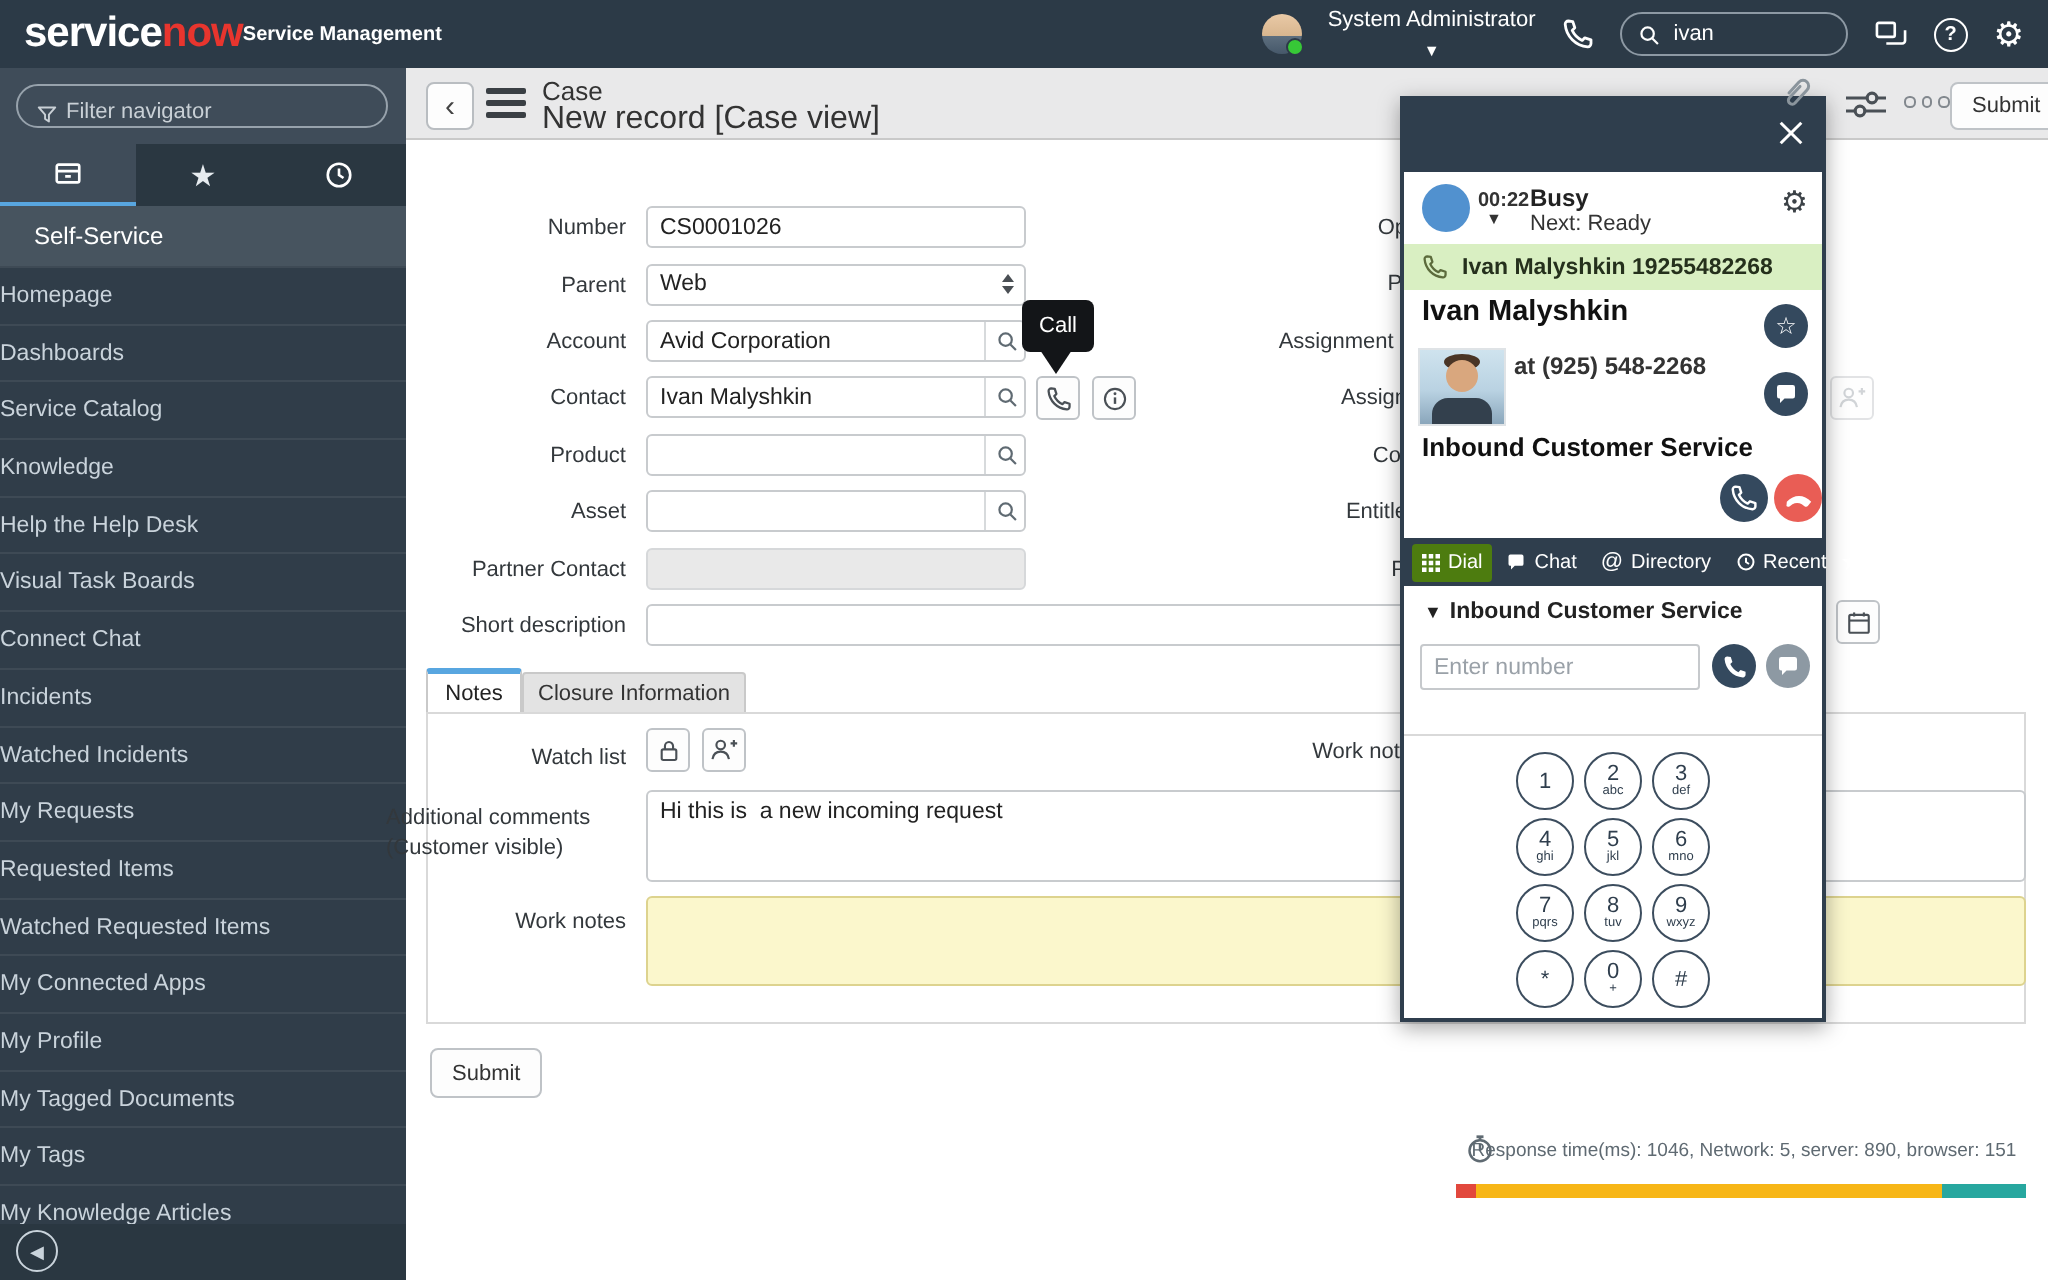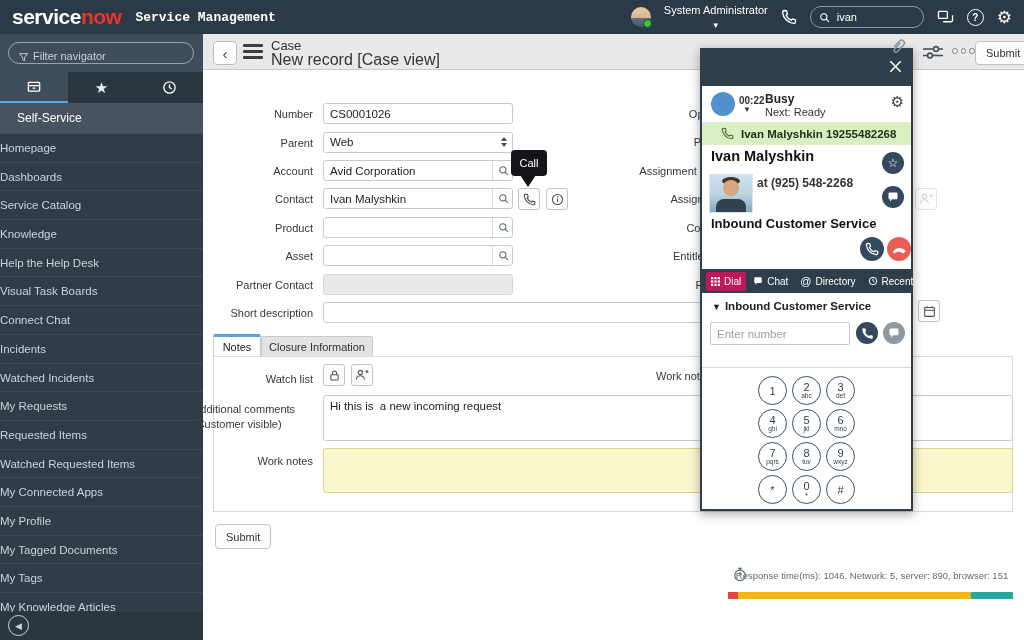--- a/index.html
+++ b/index.html
@@ -4,21 +4,21 @@
 <style>
   html,body{margin:0;padding:0;width:1024px;height:640px;overflow:hidden;
     font-family:"Liberation Sans",sans-serif;background:#fff;position:relative;}
   svg{display:block;}
 
   
   #banner{position:absolute;left:0;top:0;width:1024px;height:34px;background:#2c3a47;
     display:flex;align-items:center;}
   .logo{margin-left:12px;font-size:21px;font-weight:bold;letter-spacing:-.5px;line-height:34px;}
   .logo .svc{color:#fff;} .logo .now{color:#e8352e;}
-  .app-title{margin-left:14px;color:#fff;font-size:13px;font-weight:bold;font-family:Liberation Mono, monospace;}
+  .app-title{color:#fff;font-size:10px;font-weight:bold;}
   .banner-right{margin-left:auto;margin-right:12px;display:flex;align-items:center;gap:13px;}
   .b-avatar{width:20px;height:20px;border-radius:50%;position:relative;
     background:linear-gradient(180deg,#e9c9a6 0%,#d8b68f 55%,#5d6e7e 56%,#46586a 100%);}
   .b-avatar i{position:absolute;right:-1px;bottom:-1px;width:7px;height:7px;border-radius:50%;
     background:#37c837;border:1px solid #2c3a47;}
   .b-user{color:#fff;font-size:11px;display:flex;align-items:center;gap:5px;flex-direction:column;}
   .caret{font-size:8px;color:inherit;}
   .b-search{width:96px;height:20px;border:1px solid #8d99a4;border-radius:11px;display:flex;
     align-items:center;gap:5px;padding:0 8px;}
   .b-search input{background:transparent;border:none;outline:none;color:#fff;font-size:11px;width:60px;
@@ -118,40 +118,40 @@
     border:2px solid #2f3e4d;z-index:50;box-shadow:0 3px 10px rgba(0,0,0,.35);}
   .w-header{position:absolute;left:0;top:0;width:100%;height:36px;background:#2f3e4d;}
   .w-close{position:absolute;right:8px;top:9px;color:#fff;}
   .w-avatar{position:absolute;left:9px;top:42px;width:24px;height:24px;border-radius:50%;background:#5191cf;}
   .w-timer{position:absolute;left:37px;top:45px;font-size:10px;font-weight:bold;color:#333;}
   .w-caret{position:absolute;left:41px;top:55px;font-size:8px;color:#333;}
   .w-status{position:absolute;left:63px;top:42px;font-size:12px;font-weight:bold;color:#222;}
   .w-next{position:absolute;left:63px;top:56px;font-size:11px;color:#333;}
   .w-gear{position:absolute;right:7px;top:44px;font-size:15px;color:#3c4247;line-height:15px;}
   .w-green{position:absolute;left:0;top:72px;width:100%;height:23px;background:#d9efc2;display:flex;
-    align-items:center;gap:7px;padding-left:19px;box-sizing:border-box;}
+    align-items:center;gap:7px;padding-left:9px;box-sizing:border-box;}
   .w-green span{font-size:11.5px;font-weight:bold;color:#25301c;}
   .w-caller{position:absolute;left:9px;top:98px;font-size:14.5px;font-weight:bold;color:#111;}
   .w-photo{position:absolute;left:7px;top:124px;width:42px;height:37px;border:1px solid #dfe3e6;overflow:hidden;
     background:linear-gradient(180deg,#cfe3ee 0%,#b9d2e2 55%,#8aa6bb 100%);}
   .w-photo .face{position:absolute;left:13px;top:5px;width:16px;height:16px;border-radius:50%;background:#d9a77e;}
   .w-photo .hair{position:absolute;left:12px;top:2px;width:18px;height:8px;border-radius:50%;background:#4a3526;}
   .w-photo .suit{position:absolute;left:6px;bottom:0;width:30px;height:13px;border-radius:8px 8px 0 0;background:#33404d;}
   .w-at{position:absolute;left:55px;top:126px;font-size:12px;font-weight:bold;color:#333;}
   .w-circ{position:absolute;width:22px;height:22px;border-radius:50%;background:#34495e;color:#fff;
     display:flex;align-items:center;justify-content:center;}
   .w-star{right:7px;top:102px;font-size:12px;}
   .w-chat{right:7px;top:136px;}
   .w-service{position:absolute;left:9px;top:166px;font-size:13px;font-weight:bold;color:#111;}
   .w-answer{left:158px;top:187px;width:24px;height:24px;}
   .w-hangup{left:185px;top:187px;width:24px;height:24px;background:#e95d55;}
   .w-tabs{position:absolute;left:0;top:219px;width:100%;height:24px;background:#2f3e4d;display:flex;
     align-items:center;gap:2px;padding:0 4px;box-sizing:border-box;}
   .w-tab{display:flex;align-items:center;gap:4px;color:#fff;font-size:10px;padding:4px 5px;border-radius:2px;}
-  .w-tab.active{background:#be185d;}
+  .w-tab.active{background:#4d7c0f;}
   .w-tab-star{margin-left:auto;color:#fff;font-size:12px;}
   .w-queue{position:absolute;left:10px;top:250px;font-size:11.5px;font-weight:bold;color:#222;}
   .w-queue .caret{margin-right:4px;font-size:9px;}
   .w-num{position:absolute;left:8px;top:272px;width:140px;height:23px;border:1px solid #c6c9cc;border-radius:2px;
     box-sizing:border-box;font-size:11.5px;padding:0 6px;color:#222;outline:none;font-family:"Liberation Sans",sans-serif;}
   .w-num::placeholder{color:#9aa1a8;opacity:1;}
   .w-dialbtn{left:154px;top:272px;}
   .w-chatbtn{left:181px;top:272px;background:#8d99a3;}
   .w-div{position:absolute;left:0;top:317px;width:100%;border-top:1px solid #d9d9d9;}
   .keypad{position:absolute;left:56px;top:326px;width:100px;display:grid;grid-template-columns:repeat(3,29px);

